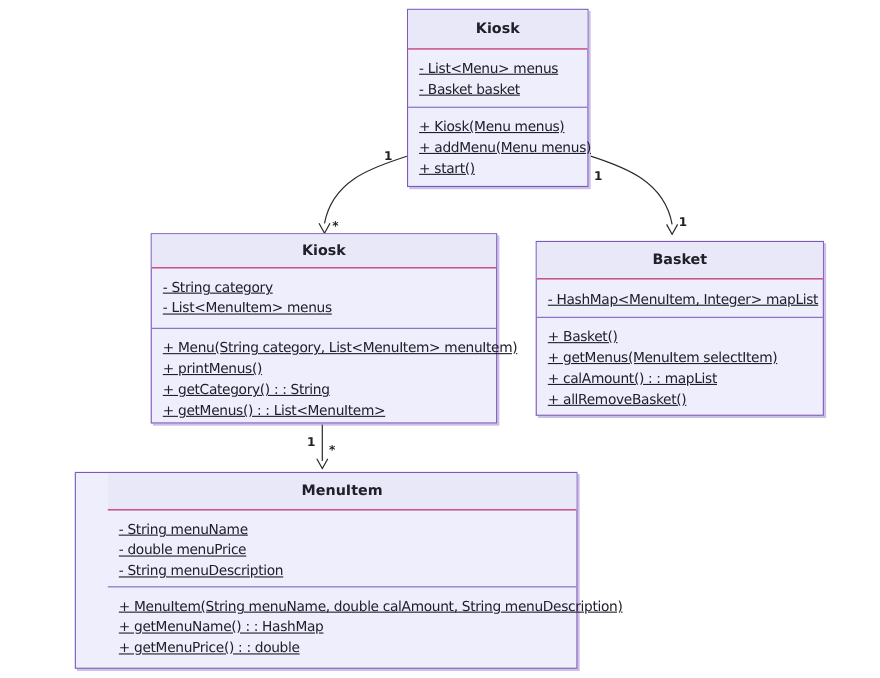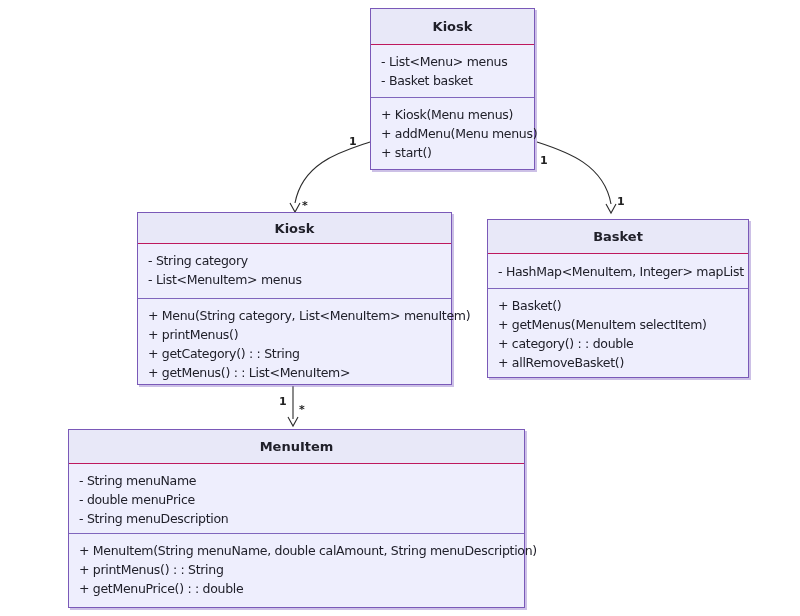--- a/index.html
+++ b/index.html
@@ -44,20 +44,21 @@
   }
   .uml-methods {
     padding: 7px 10px 0 10px;
     flex: 1 1 auto;
   }
   .uml-line {
     font-size: 12.5px;
     line-height: 19px;
     letter-spacing: -0.3px;
     white-space: pre;
+    text-decoration: underline;
   }
   .mult {
     position: absolute;
     font-size: 11px;
     font-weight: bold;
     color: #222222;
     line-height: 11px;
   }
 </style>
 </head>
@@ -111,35 +112,35 @@
   </div>
 
   <div class="uml-class" style="left:487px; top:219px; width:262px; height:159px;">
     <div class="uml-title" style="height:34px">Basket</div>
     <div class="uml-attrs" style="height:35px; padding-top:8px">
       <div class="uml-line">- HashMap&lt;MenuItem, Integer&gt; mapList</div>
     </div>
     <div class="uml-methods">
       <div class="uml-line">+ Basket()</div>
       <div class="uml-line">+ getMenus(MenuItem selectItem)</div>
-      <div class="uml-line">+ category() : : double</div>
+      <div class="uml-line">+ calAmount() : : mapList</div>
       <div class="uml-line">+ allRemoveBasket()</div>
     </div>
   </div>
 
-  <div class="uml-class" style="left:68px; top:429px; width:457px; height:179px;">
+  <div class="uml-class" style="left:68px; top:429px; width:457px; height:179px;padding-left:29px;">
     <div class="uml-title" style="height:34px">MenuItem</div>
     <div class="uml-attrs" style="height:70px">
       <div class="uml-line">- String menuName</div>
       <div class="uml-line">- double menuPrice</div>
       <div class="uml-line">- String menuDescription</div>
     </div>
     <div class="uml-methods">
       <div class="uml-line">+ MenuItem(String menuName, double calAmount, String menuDescription)</div>
-      <div class="uml-line">+ printMenus() : : String</div>
+      <div class="uml-line">+ getMenuName() : : HashMap</div>
       <div class="uml-line">+ getMenuPrice() : : double</div>
     </div>
   </div>
 
   <span class="mult" style="left:349px; top:136px;">1</span>
   <span class="mult" style="left:302px; top:200px;">*</span>
 
   <span class="mult" style="left:540px; top:155px;">1</span>
   <span class="mult" style="left:617px; top:196px;">1</span>
 

